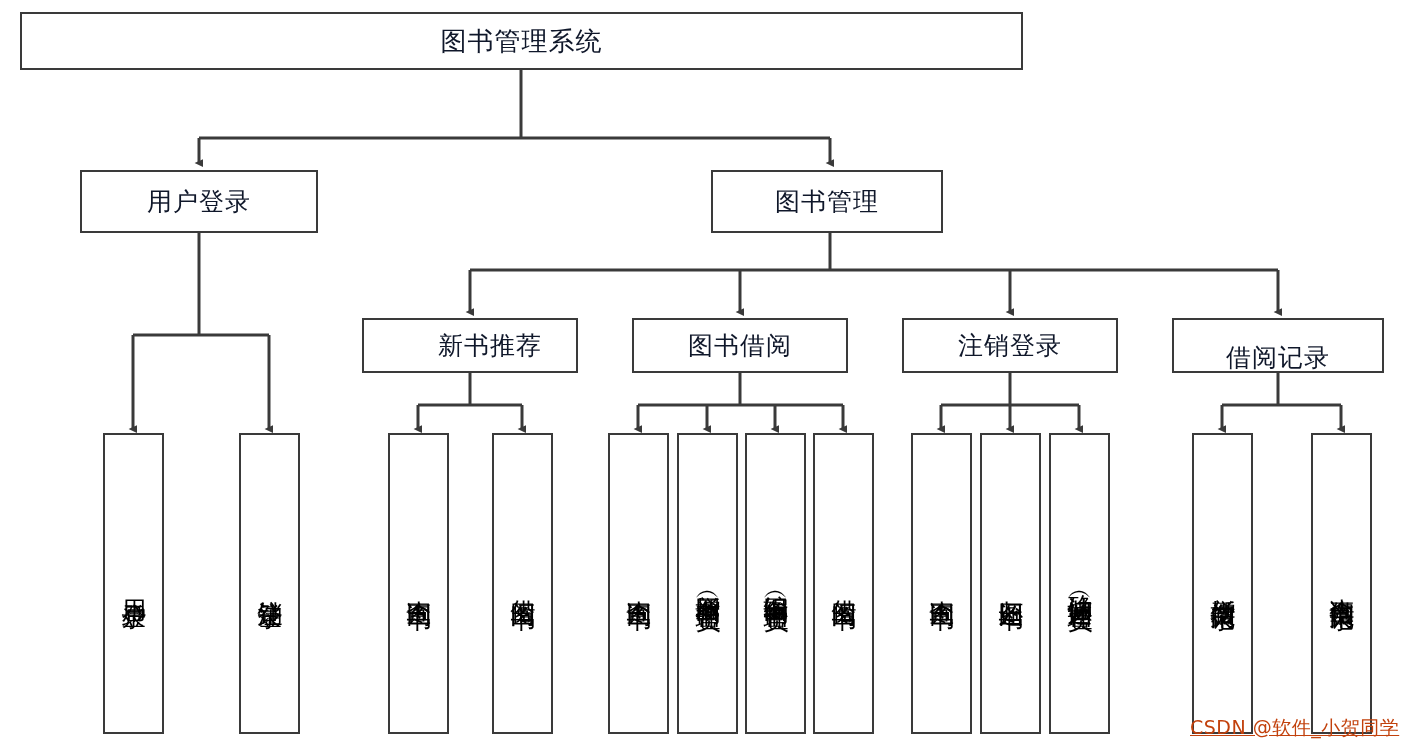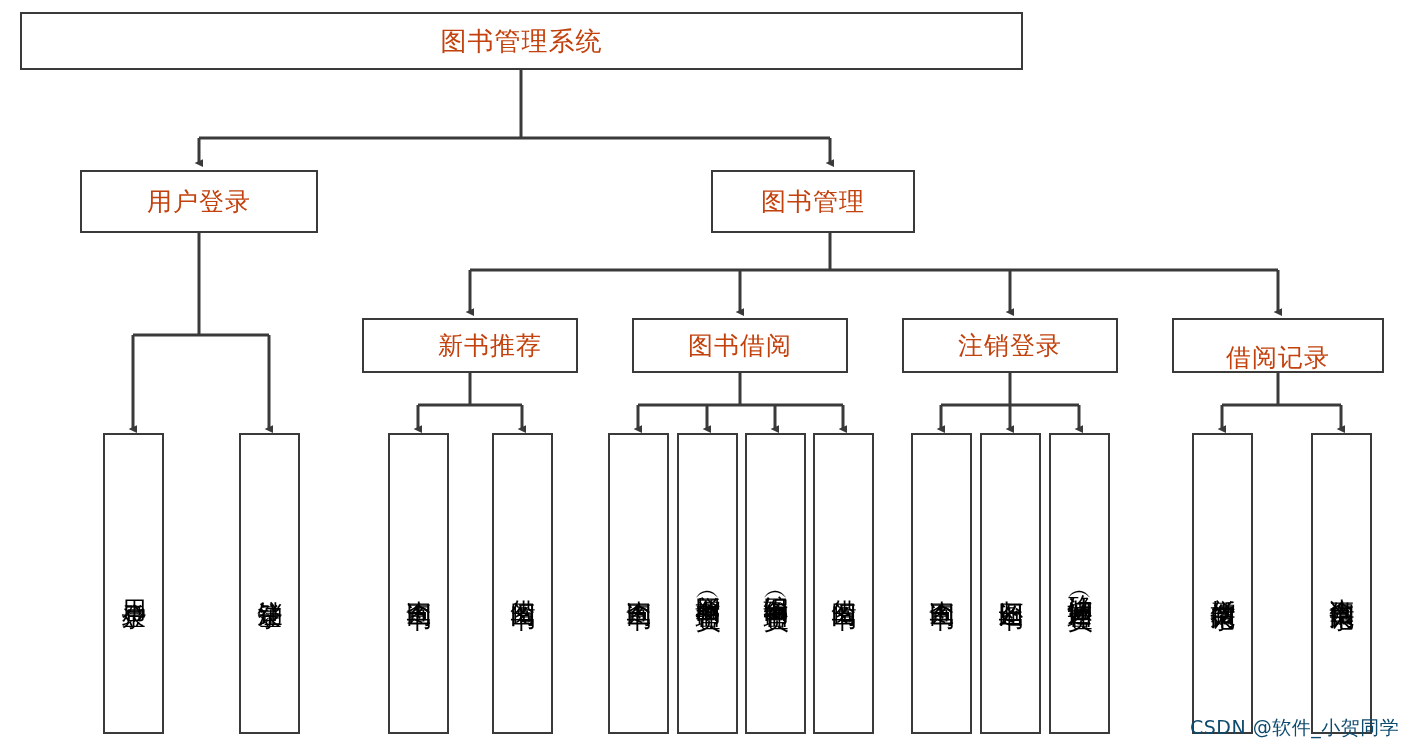--- a/index.html
+++ b/index.html
@@ -26,21 +26,21 @@
     pointer-events: none;
   }
   .node {
     position: absolute;
     box-sizing: border-box;
     border: 2.5px solid #3a3a3a;
     background: #ffffff;
     display: flex;
     align-items: center;
     justify-content: center;
-    color: #c2410c;
+    color: #0f172a;
   }
   .node-h {
     font-size: 25px;
     letter-spacing: 1px;
     line-height: 1.1;
     white-space: nowrap;
   }
   .node-root {
     font-size: 26px;
   }
@@ -59,23 +59,24 @@
     border: 2.5px solid #3a3a3a;
     background: #ffffff;
     display: flex;
     align-items: center;
     justify-content: center;
     overflow: hidden;
   }
   .watermark {
     position: absolute;
     font-size: 19px;
-    color: #0c4a6e;
+    color: #c2410c;
     white-space: nowrap;
     letter-spacing: 0.5px;
+    text-decoration: underline;
   }
 </style>
 </head>
 <body>
 
 <div id="canvas">
 
   <svg class="connectors" viewBox="0 0 1405 747">
     <defs>
       <marker id="arrowhead" markerWidth="9" markerHeight="9" refX="4.2" refY="4.4" orient="auto" markerUnits="userSpaceOnUse">
@@ -128,21 +129,21 @@
   </svg>
 
   <div class="node node-h node-root" style="left:20px; top:12px; width:1003px; height:58px;">
     <span>图书管理系统</span>
   </div>
 
   <div class="node node-h" style="left:80px; top:170px; width:238px; height:63px;">
     <span>用户登录</span>
   </div>
 
-  <div class="node node-h" style="left:711px; top:170px; width:204px; height:63px;">
+  <div class="node node-h" style="left:711px; top:170px; width:232px; height:63px;">
     <span>图书管理</span>
   </div>
 
   <div class="node node-h" style="left:362px; top:318px; width:216px; height:55px;padding-left:40px;">
     <span>新书推荐</span>
   </div>
 
   <div class="node node-h" style="left:632px; top:318px; width:216px; height:55px;">
     <span>图书借阅</span>
   </div>

